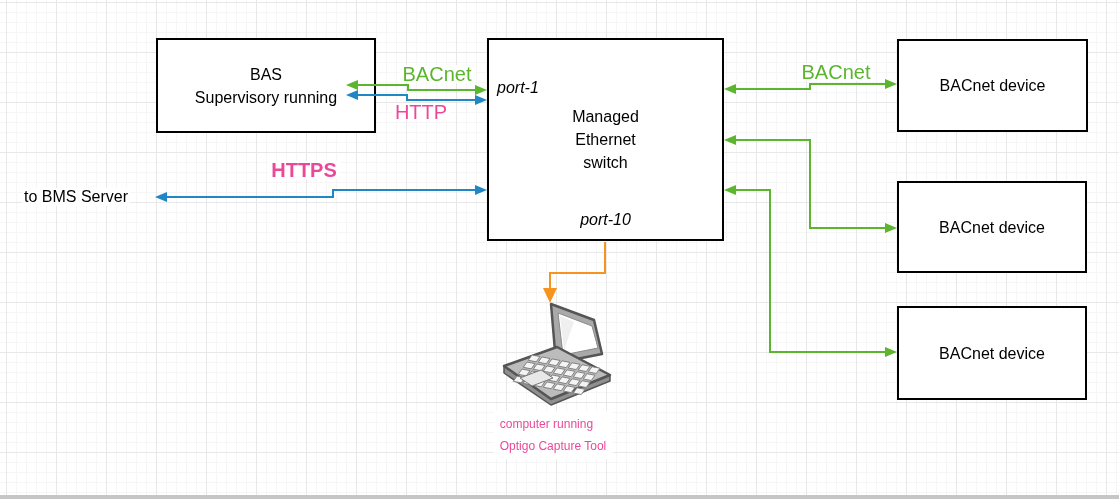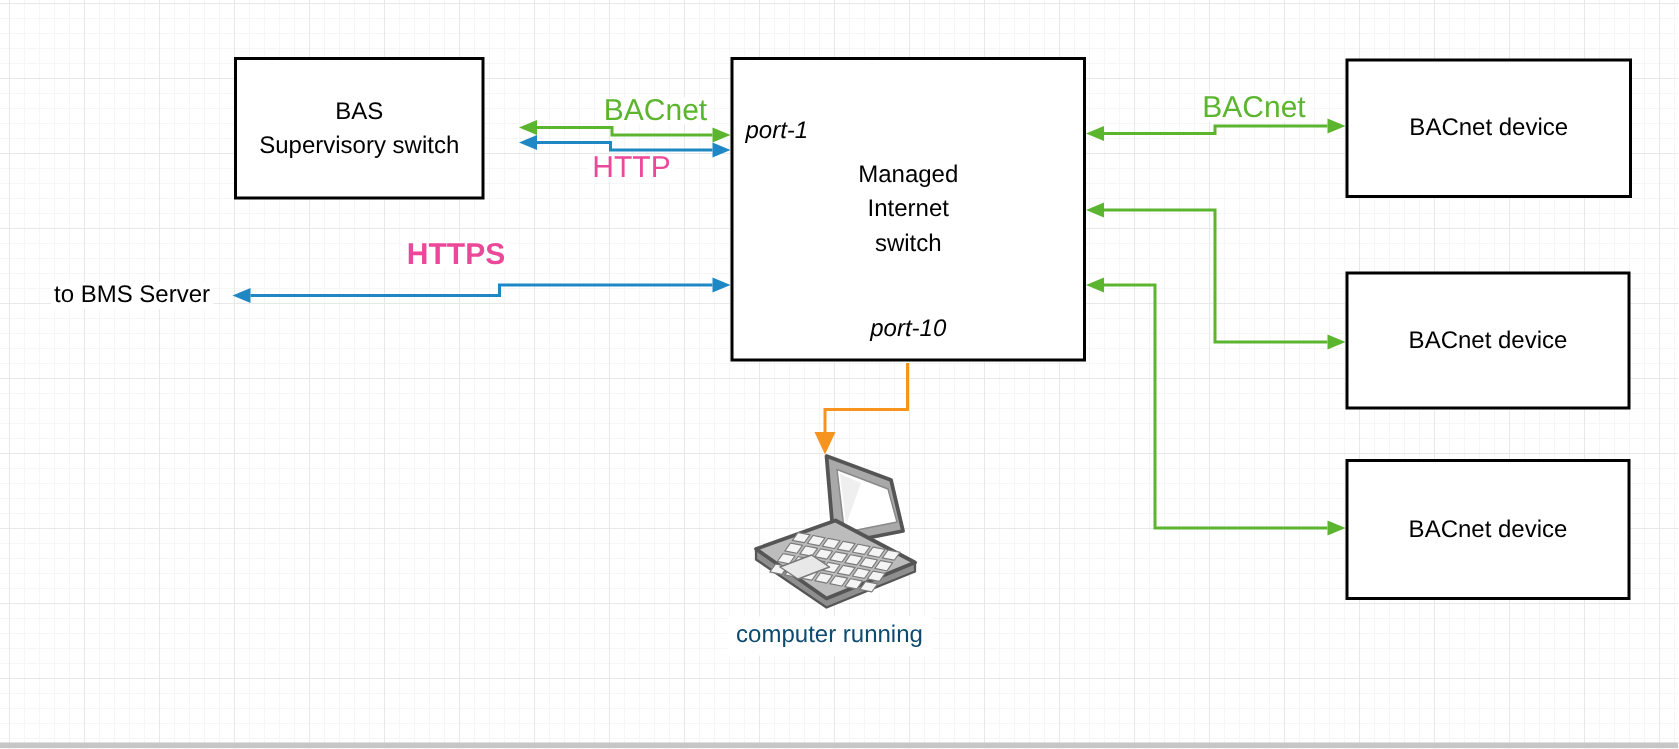--- a/index.html
+++ b/index.html
@@ -11,67 +11,67 @@
       linear-gradient(to right, #f6f6f6 1px, transparent 1px),
       linear-gradient(to bottom, #f6f6f6 1px, transparent 1px);
     background-size:50px 50px, 50px 50px, 10px 10px, 10px 10px;
     background-position:6px 2px, 6px 2px, 6px 2px, 6px 2px;
   }
   .node {
     position:absolute; background:#ffffff; border:2px solid #000000; box-sizing:border-box;
     display:flex; flex-direction:column; align-items:center; justify-content:center;
     font-size:16px; line-height:23px; color:#000000; text-align:center; z-index:2;
   }
-  #node-bas    { left:156px; top:38px;  width:167px; height:95px; }
+  #node-bas    { left:156px; top:38px;  width:220px; height:95px; }
   #node-switch { left:487px; top:38px;  width:237px; height:203px; }
   #node-dev1   { left:897px; top:39px;  width:191px; height:93px; }
   #node-dev2   { left:897px; top:181px; width:190px; height:92px; }
   #node-dev3   { left:897px; top:306px; width:190px; height:94px; }
   .port-label { position:absolute; font-style:italic; font-size:16px; line-height:20px; color:#000; }
   #port-top    { left:8px; top:38px; }
   #port-bottom { left:0; right:0; bottom:9px; text-align:center; }
   .edges-layer { position:absolute; left:0; top:0; z-index:3; }
   .edge-label {
     position:absolute; z-index:4; transform:translate(-50%,-50%);
     font-size:20px; line-height:18px; background:#ffffff; padding:0 3px; white-space:nowrap;
   }
   .lbl-green { color:#5cb52e; }
   .lbl-blue  { color:#ec4899; }
   #label-bacnet-left  { left:437px; top:74px;  }
   #label-http         { left:421px; top:112px; }
   #label-https        { left:304px; top:170px;font-weight:bold; }
   #label-bacnet-right { left:836px; top:72px;  }
   #text-bms {
-    position:absolute; left:34px; top:197px; transform:translateY(-50%); z-index:4;
+    position:absolute; left:22px; top:197px; transform:translateY(-50%); z-index:4;
     font-size:16px; color:#000; background:#ffffff; padding:0 2px; white-space:nowrap;
   }
   #caption {
     position:absolute; left:553px; top:411px; transform:translateX(-50%); z-index:4;
-    font-size:16px; line-height:22px; color:#0c4a6e; text-align:left;
+    font-size:12px; line-height:22px; color:#ec4899; text-align:left;
     background:#ffffff; padding:2px 6px; white-space:nowrap;
   }
   #h-scrollbar {
     position:absolute; left:0; bottom:0; width:100%; height:4px;
     background:#c6c6c6; z-index:6;
   }
 </style>
 </head>
 <body>
 
 <div class="canvas">
 
   <div class="node" id="node-bas">
     <div>BAS</div>
-    <div>Supervisory switch</div>
+    <div>Supervisory running</div>
   </div>
 
   <div class="node" id="node-switch">
     <div class="port-label" id="port-top">port-1</div>
     <div>Managed</div>
-    <div>Internet</div>
+    <div>Ethernet</div>
     <div>switch</div>
     <div class="port-label" id="port-bottom">port-10</div>
   </div>
 
   <div class="node" id="node-dev1">
     <div>BACnet device</div>
   </div>
   <div class="node" id="node-dev2">
     <div>BACnet device</div>
   </div>
@@ -166,16 +166,17 @@
 
   <div class="edge-label lbl-green" id="label-bacnet-left">BACnet</div>
   <div class="edge-label lbl-blue" id="label-http">HTTP</div>
   <div class="edge-label lbl-blue" id="label-https">HTTPS</div>
   <div class="edge-label lbl-green" id="label-bacnet-right">BACnet</div>
 
   <div id="text-bms">to BMS Server</div>
 
   <div id="caption">
     <div>computer running</div>
+    <div>Optigo Capture Tool</div>
   </div>
 
   <div id="h-scrollbar"></div>
 </div>
 
 </body></html>

